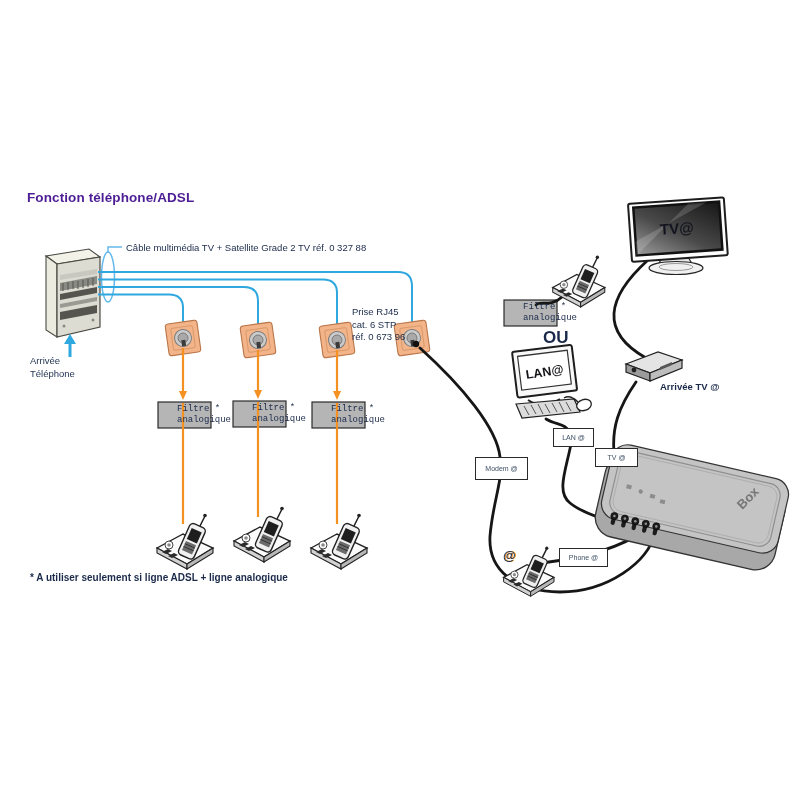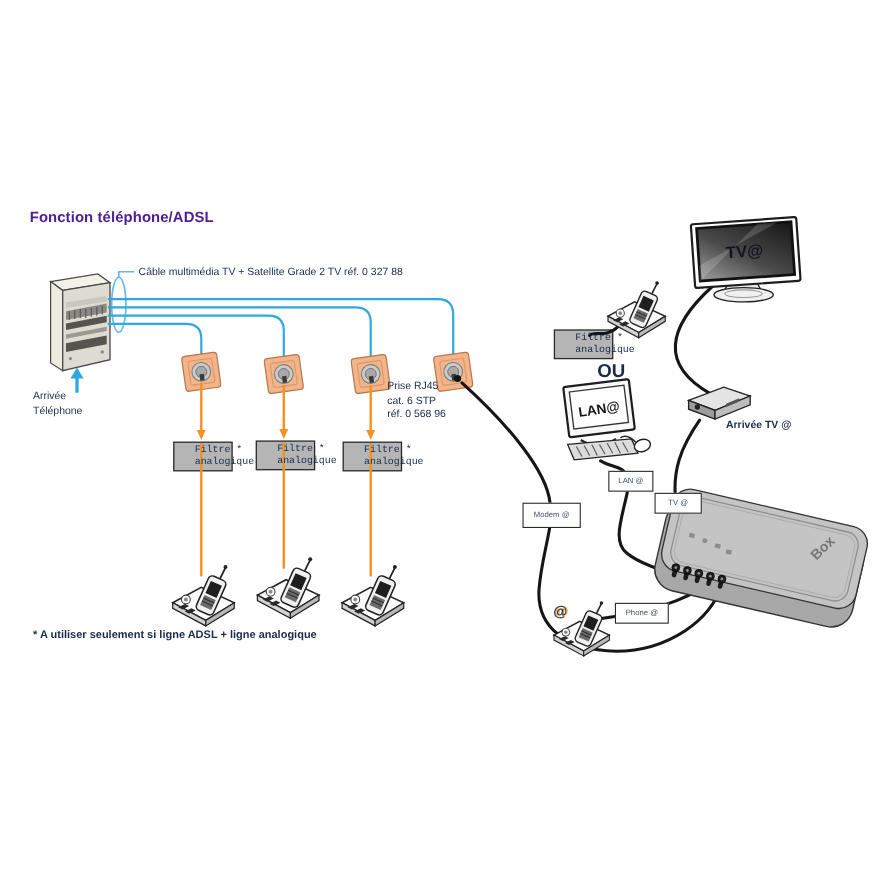--- a/index.html
+++ b/index.html
@@ -226,24 +226,24 @@
 
 <div class="lbl title" style="left:27px;top:190px;">Fonction téléphone/ADSL</div>
 
 <div class="lbl small" style="left:126px;top:242px;">Câble multimédia TV + Satellite Grade 2 TV réf. 0 327 88</div>
 
 <div class="lbl small" style="left:30px;top:355px;color:#1f3250;">
   <div>Arrivée</div>
   <div>Téléphone</div>
 </div>
 
-<div class="lbl small" style="left:352px;top:306px;margin-top:40px;">
+<div class="lbl small" style="left:352px;top:306px;">
   <div>Prise RJ45</div>
   <div>cat. 6 STP</div>
-  <div>réf. 0 568 96</div>
+  <div>réf. 0 673 96</div>
 </div>
 
 <div class="filter-text" style="left:158px;top:402px;">
   <div>Filtre *</div>
   <div>analogique</div>
 </div>
 <div class="filter-text" style="left:233px;top:401px;">
   <div>Filtre *</div>
   <div>analogique</div>
 </div>

